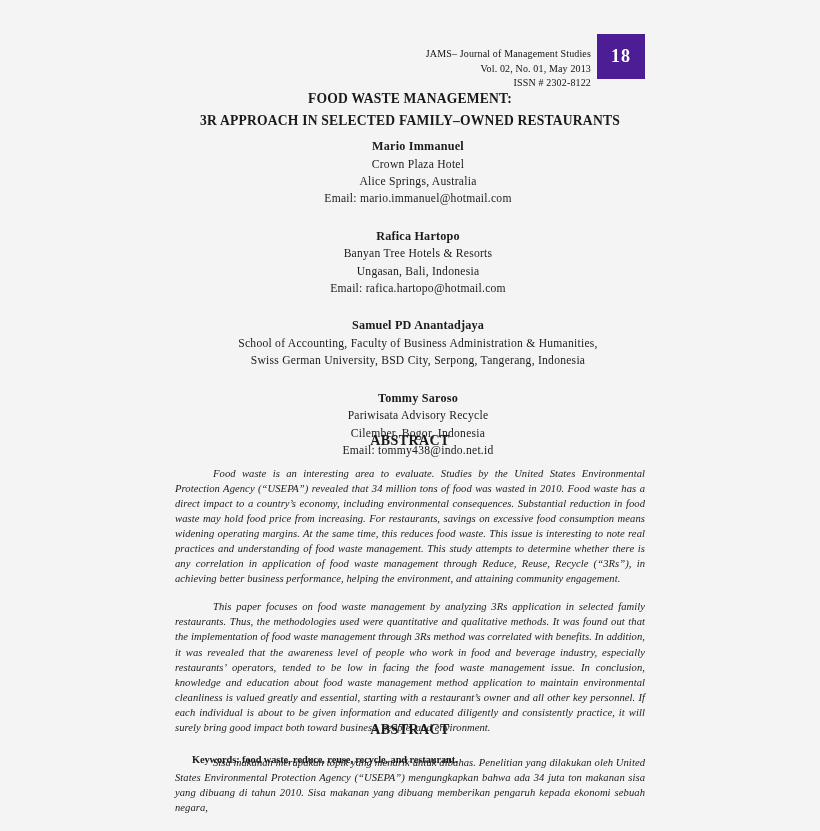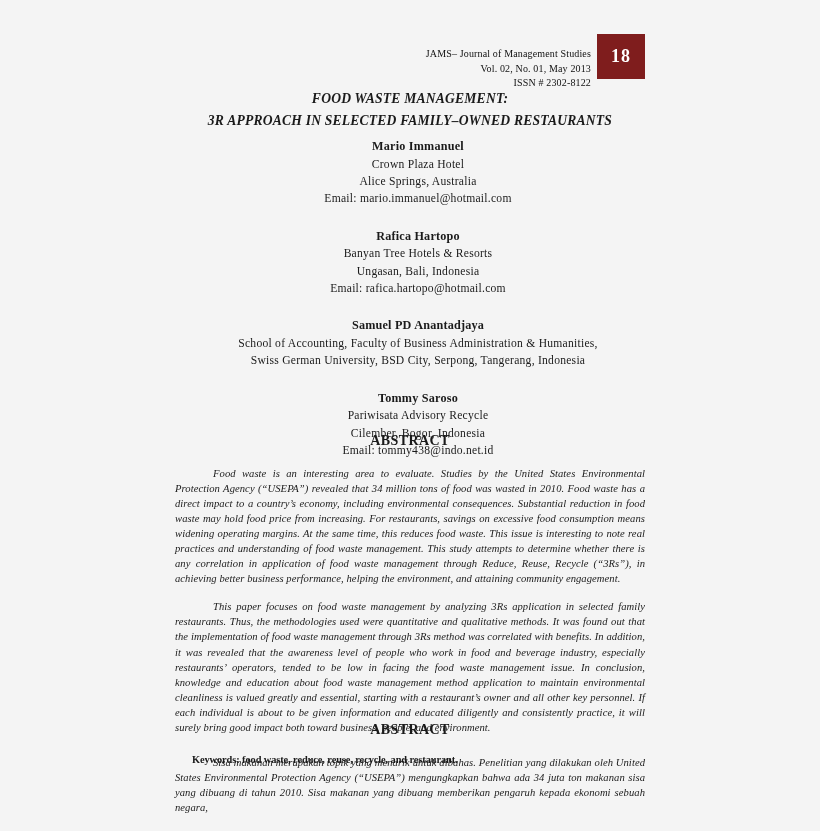--- a/index.html
+++ b/index.html
@@ -63,21 +63,20 @@
     flex: none;
   }
 
   
   .title-block {
     position: absolute;
     top: 88px;
     left: 110px;
     width: 600px;
     text-align: center;
-    font-style: italic;
   }
   .title-block div {
     font-size: 13.6px;
     font-weight: bold;
     line-height: 22px;
     letter-spacing: 0.2px;
   }
 
   
   .authors {
@@ -147,21 +146,21 @@
 <body>
 
 <div class="page">
 
   <div class="header">
     <div class="header-lines">
       <div>JAMS– Journal of Management Studies</div>
       <div>Vol. 02, No. 01, May 2013</div>
       <div>ISSN # 2302-8122</div>
     </div>
-    <div class="page-badge" style="background: #7f1d1d;">18</div>
+    <div class="page-badge" style="background: #4c1d95;">18</div>
   </div>
 
   <div class="title-block">
     <div>FOOD WASTE MANAGEMENT:</div>
     <div>3R APPROACH IN SELECTED FAMILY–OWNED RESTAURANTS</div>
   </div>
 
   <div class="authors">
     <div class="author-group">
       <div class="author-name">Mario Immanuel</div>

